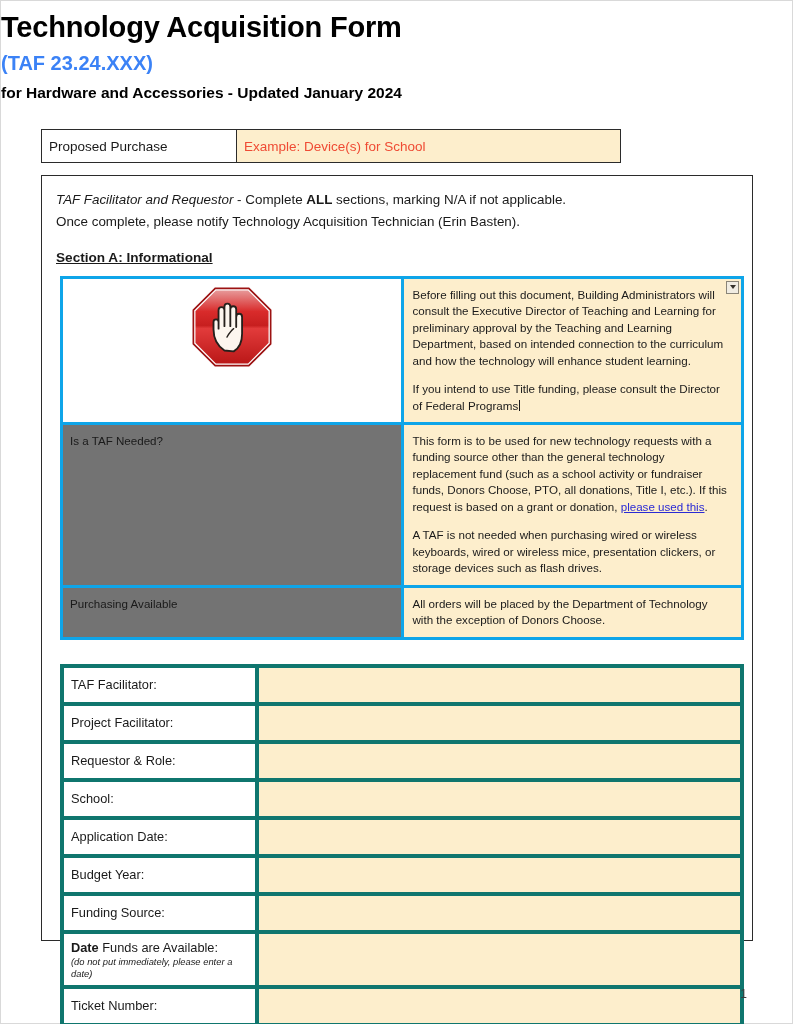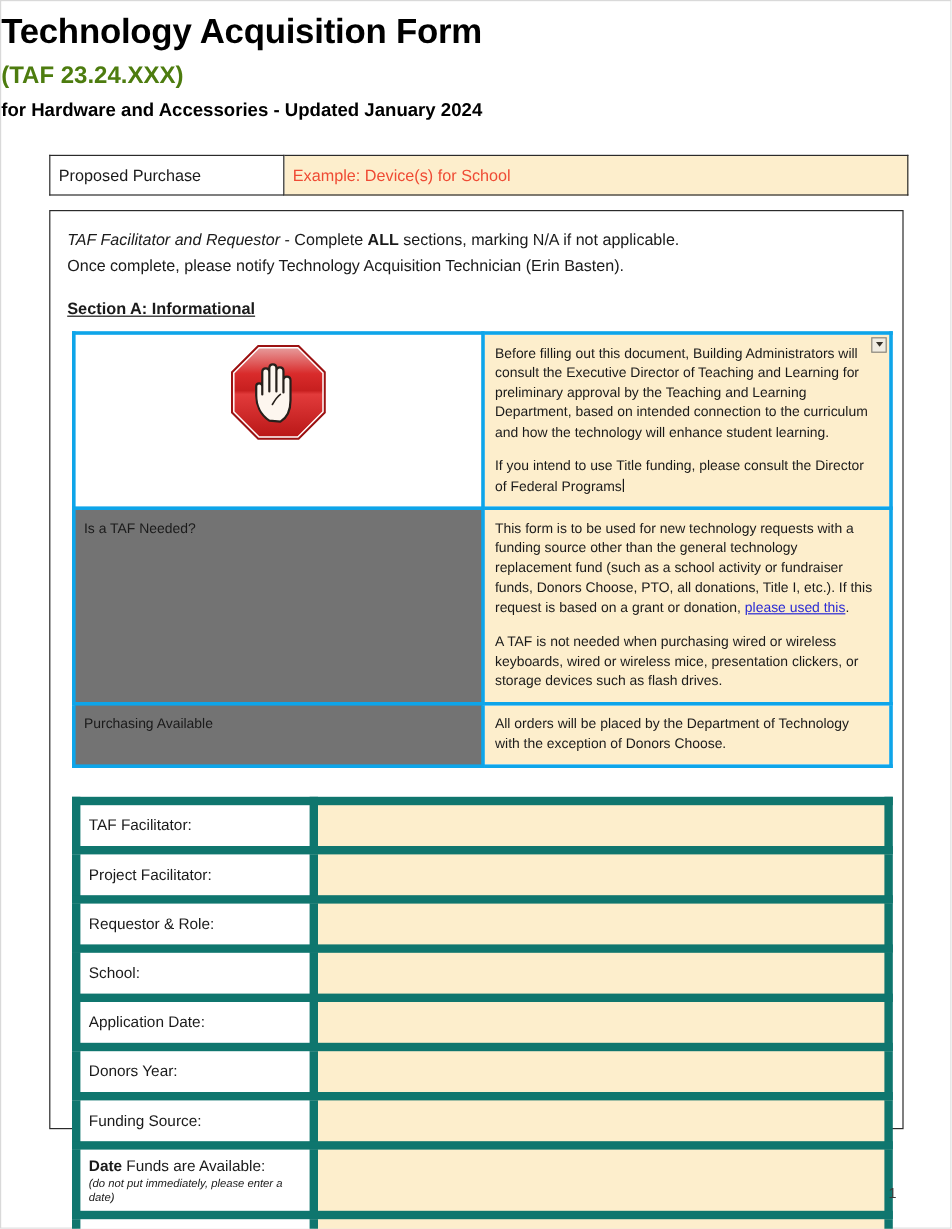--- a/index.html
+++ b/index.html
@@ -47,21 +47,21 @@
     font-weight: bold;
     margin-top: 9px;
     color: #000000;
     line-height: 1.2;
   }
 
   
   .proposed-table {
     border-collapse: collapse;
     margin: 27px 0 0 40px;
-    width: 716px;
+    width: 580px;
     table-layout: fixed;
   }
   .proposed-table td {
     border: 1px solid #2b2b2b;
     padding: 5px 7px;
     font-size: 13.5px;
     vertical-align: middle;
     height: 22px;
   }
   .pp-label {
@@ -179,21 +179,21 @@
 
   
   .fields-table {
     border-collapse: collapse;
     width: 684px;
     table-layout: fixed;
     margin-left: 4px;
     margin-top: 24px;
   }
   .fields-table td {
-    border: 7px solid #0f766e;
+    border: 4px solid #0f766e;
     height: 24px;
   }
   .field-label {
     width: 177px;
     background: #ffffff;
     padding: 5px 7px;
     font-size: 12.8px;
     color: #1a1a1a;
     vertical-align: middle;
   }
@@ -220,21 +220,21 @@
     color: #3a3a3a;
   }
 </style>
 </head>
 <body>
 
 <div class="page">
 
   <div class="doc-header">
     <div class="doc-title">Technology Acquisition Form</div>
-    <div class="doc-subtitle-code" style="color:#4d7c0f">(TAF 23.24.XXX)</div>
+    <div class="doc-subtitle-code" style="color:#3b82f6">(TAF 23.24.XXX)</div>
     <div class="doc-subtitle-line">for Hardware and Accessories - Updated January 2024</div>
   </div>
 
   <table class="proposed-table">
     <tbody>
         <tr>
       <td class="pp-label">Proposed Purchase</td>
       <td class="pp-value">Example: Device(s) for School</td>
     </tr>
   </tbody>
@@ -319,21 +319,21 @@
       </tr>
       <tr>
         <td class="field-label">School:</td>
         <td class="field-value"></td>
       </tr>
       <tr>
         <td class="field-label">Application Date:</td>
         <td class="field-value"></td>
       </tr>
       <tr>
-        <td class="field-label">Donors Year:</td>
+        <td class="field-label">Budget Year:</td>
         <td class="field-value"></td>
       </tr>
       <tr>
         <td class="field-label">Funding Source:</td>
         <td class="field-value"></td>
       </tr>
       <tr>
         <td class="field-label tall">
           <b>Date</b><span> Funds are Available:</span>
           <span class="field-note">(do not put immediately, please enter a date)</span>

